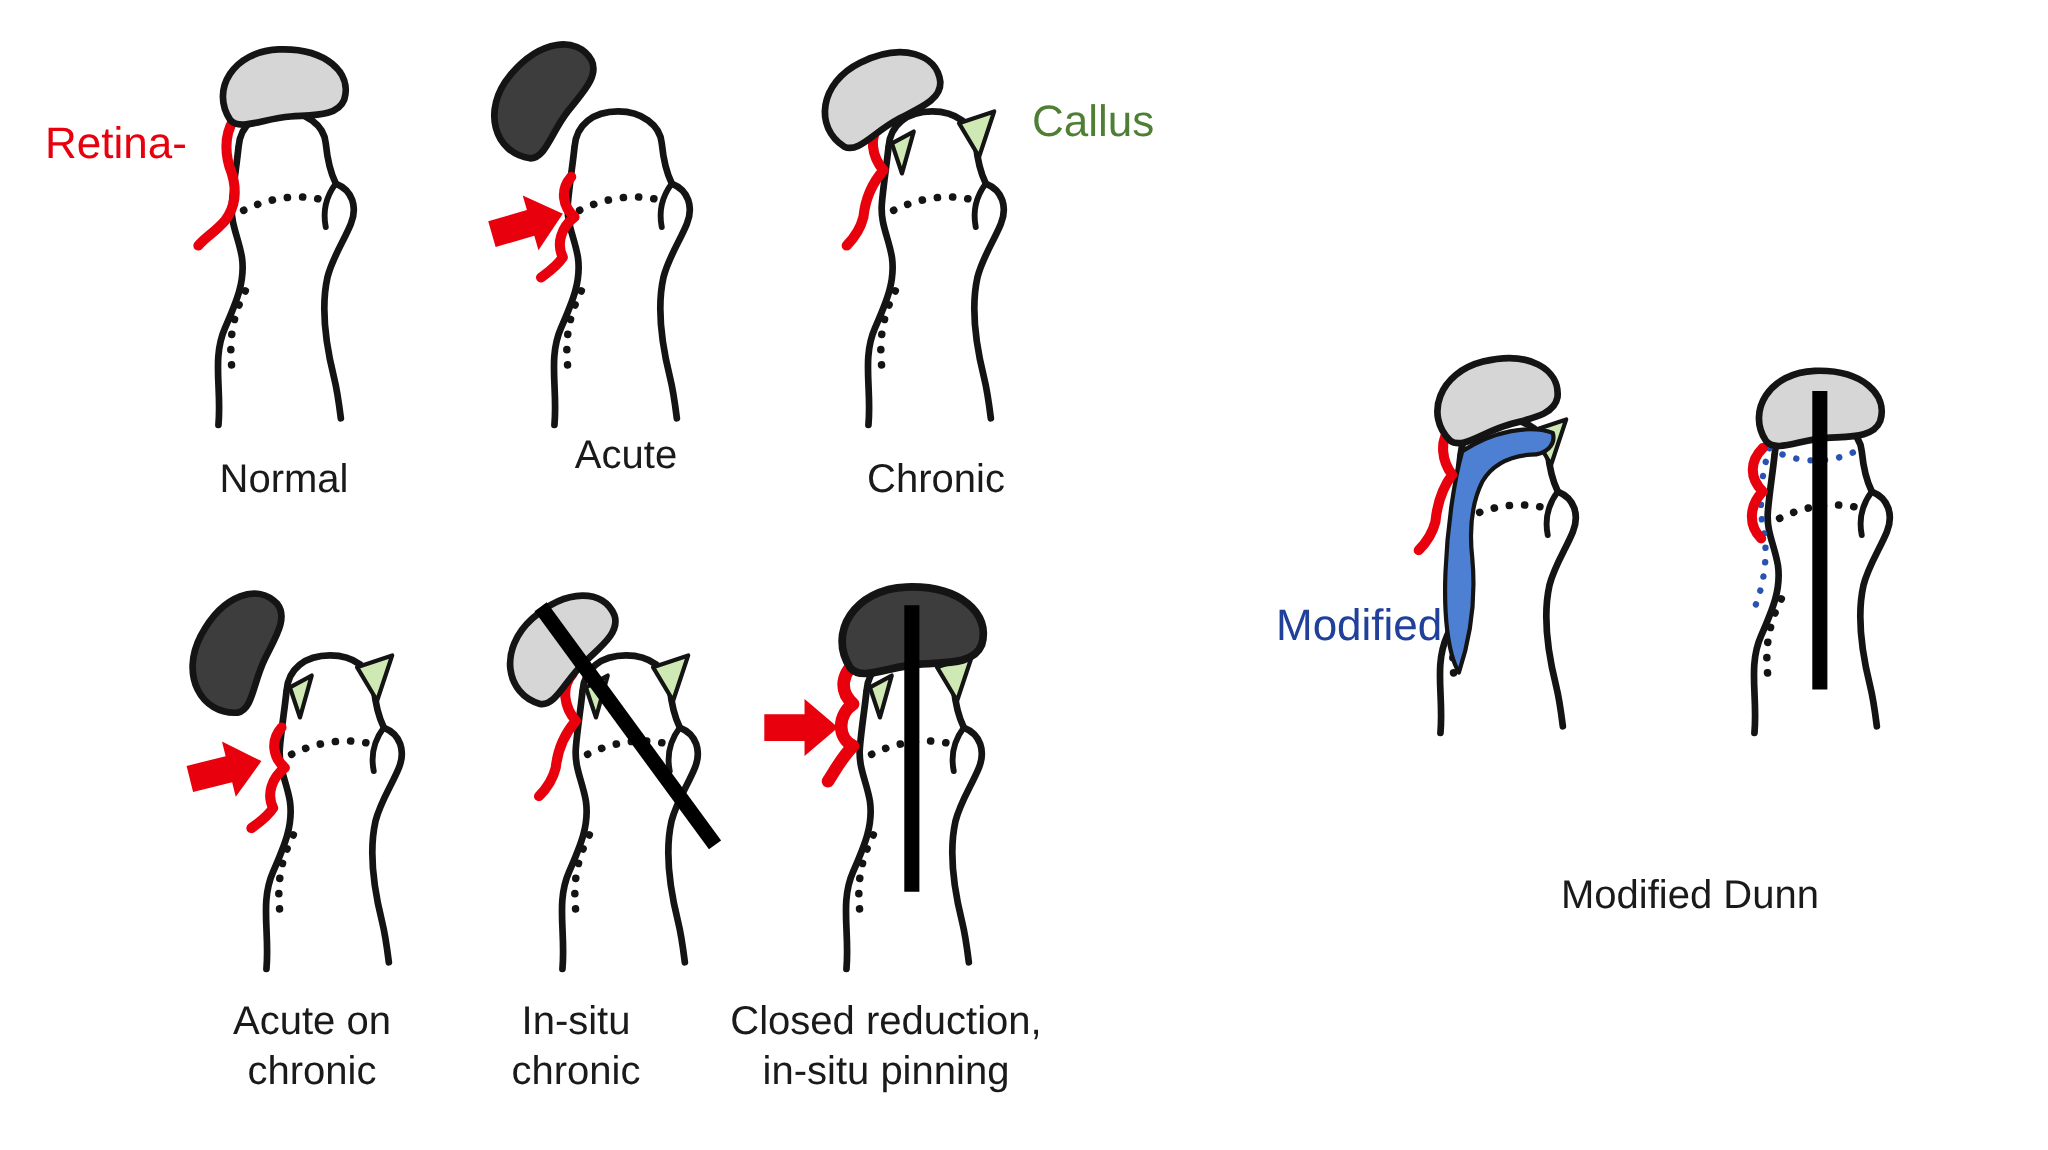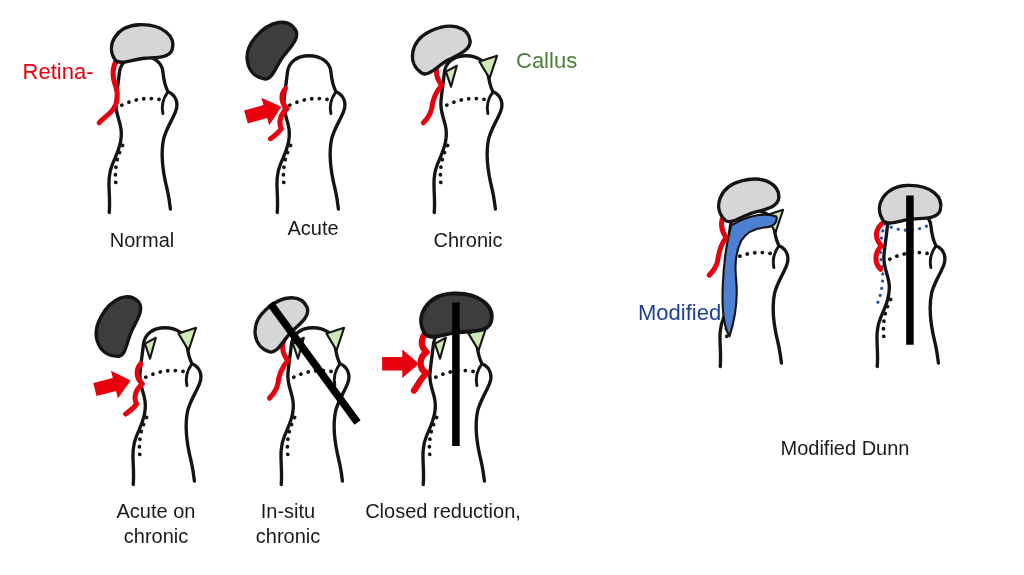--- a/index.html
+++ b/index.html
@@ -152,20 +152,21 @@
   <div class="caption" style="left:156px;top:499px;">
     <div>Acute on</div>
     <div>chronic</div>
   </div>
   <div class="caption" style="left:288px;top:499px;">
     <div>In-situ</div>
     <div>chronic</div>
   </div>
   <div class="caption" style="left:443px;top:499px;">
     <div>Closed reduction,</div>
+    <div>in-situ pinning</div>
   </div>
   <div class="caption" style="left:845px;top:388px;margin-top:48px;">
     <div>Modified Dunn</div>
   </div>
 
   <div class="annotation ann-red" style="left:8px;top:60px;width:100px;">
     <div>Retina-</div>
   </div>
   <div class="annotation ann-green" style="left:516px;top:49px;">
     <span>Callus</span>

